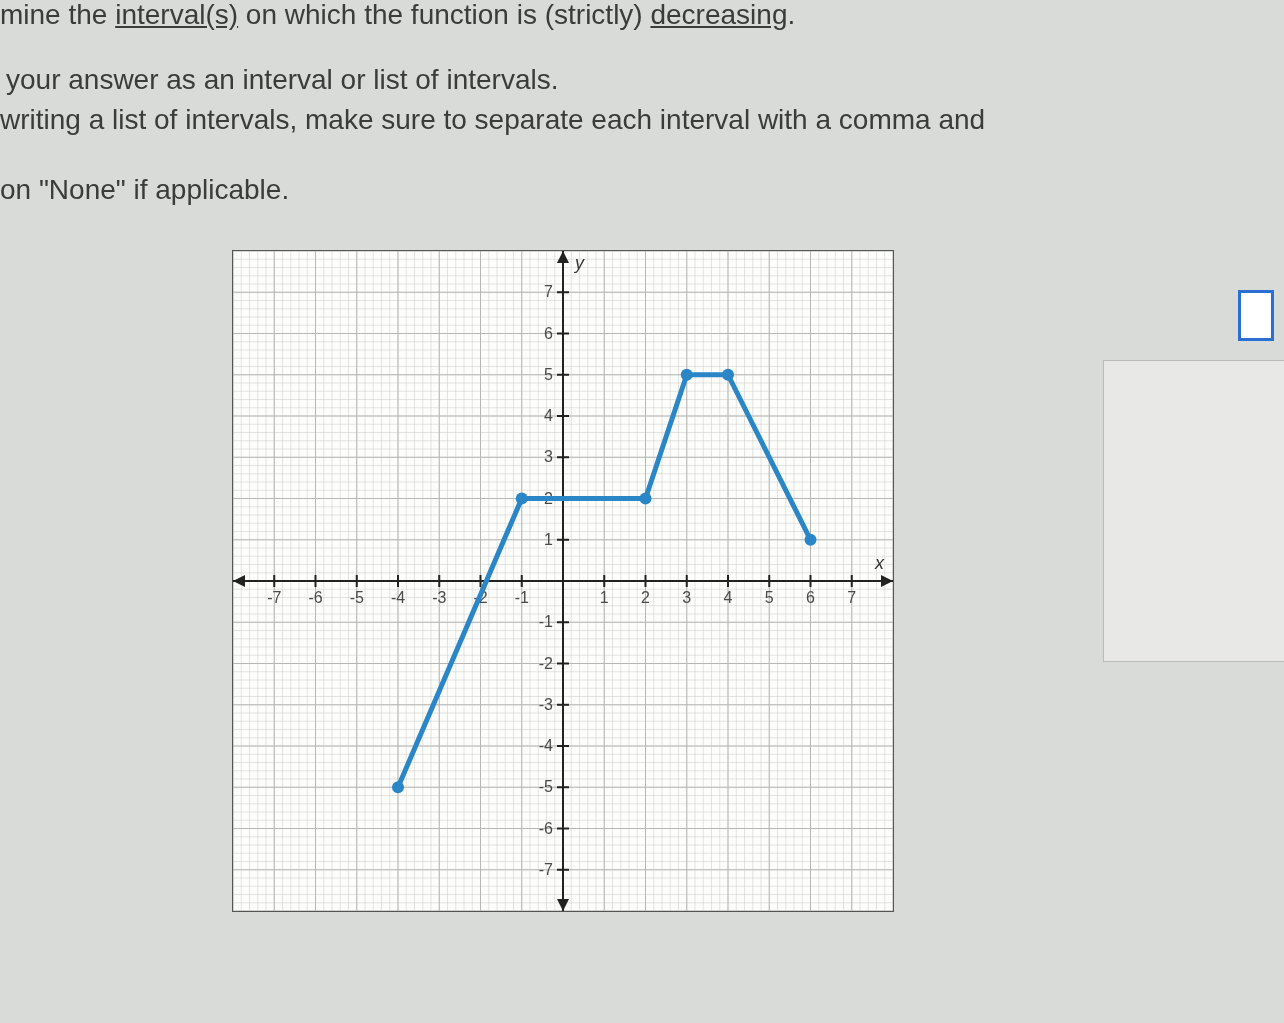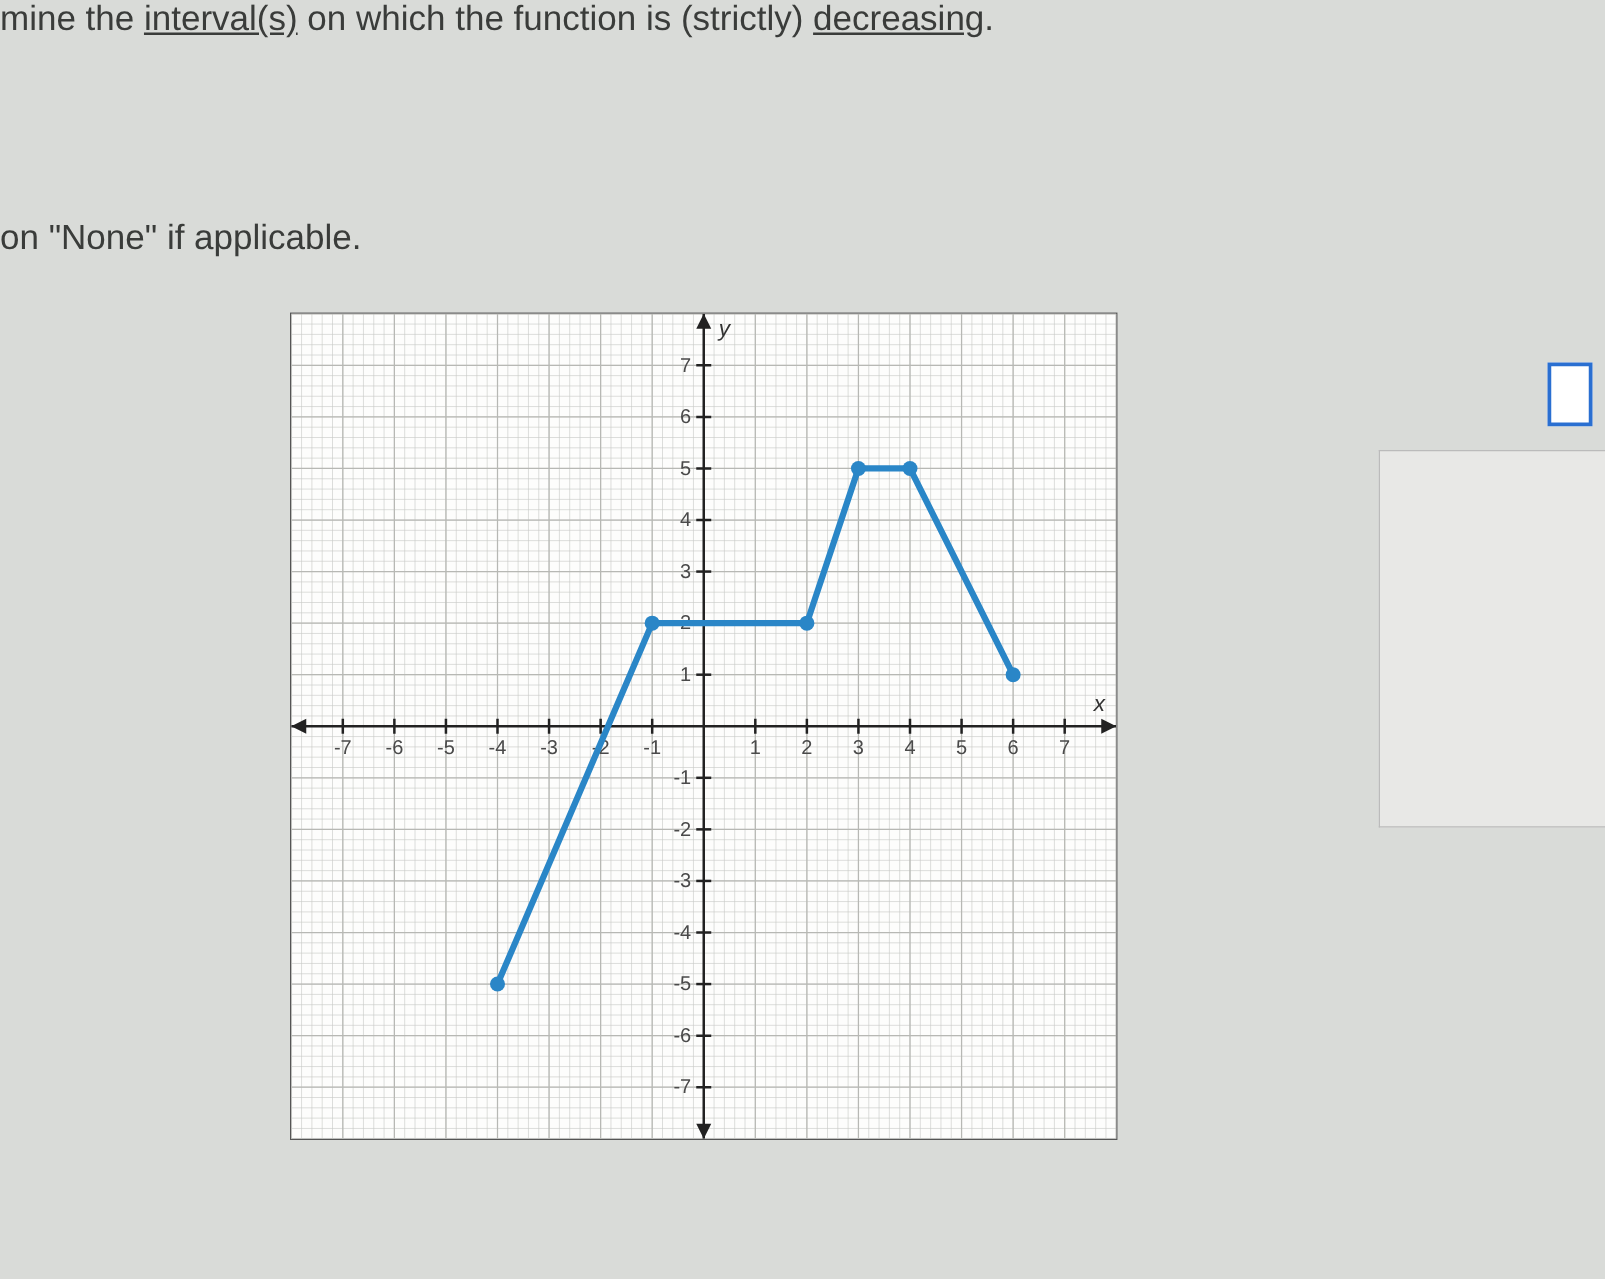--- a/index.html
+++ b/index.html
@@ -61,20 +61,22 @@
   }
 </style>
 </head>
 <body>
 
 <div class="page">
 
   <div class="question-text line1">
     <span>mine the </span><span class="u-dashed">interval(s)</span><span> on which the function is (strictly) </span><span class="underline">decreasing</span><span>.</span>
   </div>
+  <div class="question-text line2">your answer as an interval or list of intervals.</div>
+  <div class="question-text line3">writing a list of intervals, make sure to separate each interval with a comma and</div>
   <div class="question-text line4">on "None" if applicable.</div>
 
   <div class="chart-box">
     <svg id="chart-svg" width="660" height="660" viewBox="0 0 660 660">
         <line x1="0" y1="0" x2="0" y2="660" stroke="#c9cac7" stroke-width="0.5"></line>
         <line x1="8.250000000000007" y1="0" x2="8.250000000000007" y2="660" stroke="#c9cac7" stroke-width="0.5"></line>
         <line x1="16.500000000000014" y1="0" x2="16.500000000000014" y2="660" stroke="#c9cac7" stroke-width="0.5"></line>
         <line x1="24.75000000000002" y1="0" x2="24.75000000000002" y2="660" stroke="#c9cac7" stroke-width="0.5"></line>
         <line x1="33.00000000000003" y1="0" x2="33.00000000000003" y2="660" stroke="#c9cac7" stroke-width="0.5"></line>
         <line x1="41.250000000000036" y1="0" x2="41.250000000000036" y2="660" stroke="#c9cac7" stroke-width="0.5"></line>

